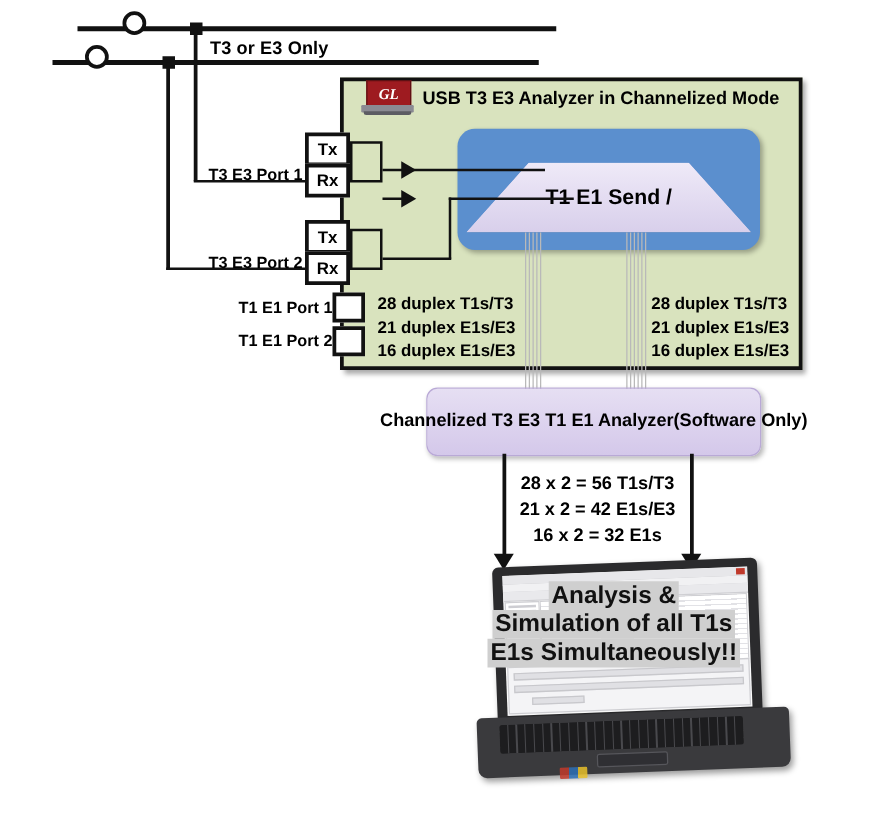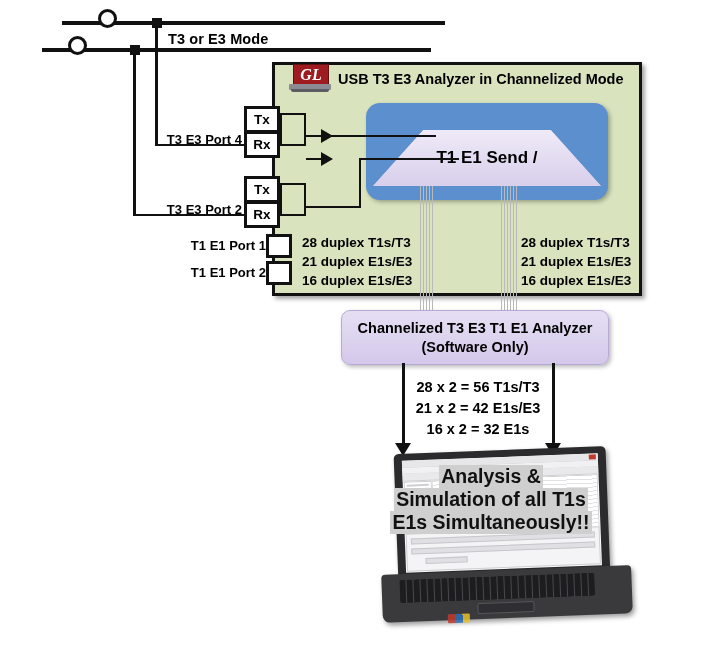--- a/index.html
+++ b/index.html
@@ -25,21 +25,21 @@
             box-sizing:border-box;box-shadow:3px 3px 4px rgba(0,0,0,.35);}
   .greenbox-title{position:absolute;font-weight:bold;font-size:14.5px;
                   white-space:nowrap;}
 
   
   .gl-logo{position:absolute;width:42px;height:30px;}
   .gl-screen{position:absolute;left:4px;top:0;width:34px;height:20px;
              background:#9e1b20;border:1px solid #5e1013;
              display:flex;align-items:center;justify-content:center;}
   .gl-screen span{font-family:"Liberation Serif",serif;font-style:italic;
-                  font-weight:bold;color:#fff;font-size:16px;line-height:1;}
+                  font-weight:bold;color:#fff;font-size:12px;line-height:1;}
   .gl-base{position:absolute;left:0;top:20px;width:42px;height:6px;
            background:#8b8b93;border-radius:1px;}
   .gl-base2{position:absolute;left:2px;top:25px;width:38px;height:3px;
             background:#5c5c63;border-radius:0 0 2px 2px;}
 
   
   .bluepanel{position:absolute;background:#5b8fce;border-radius:14px;
              box-shadow:2px 2px 4px rgba(0,0,0,.3);}
   .trap{position:absolute;background:#ddd5ef;
         clip-path:polygon(22% 0%,78% 0%,100% 100%,0% 100%);
@@ -69,21 +69,21 @@
 
   
   .ribbon{position:absolute;}
   .ribbon i{position:absolute;top:0;width:1px;height:100%;
             background:#b9b9b9;display:block;}
 
   
   .purplebox{position:absolute;background:linear-gradient(180deg,#e6dff3 0%,#d4c8ea 100%);
              border:1.5px solid #b9a9d6;border-radius:9px;
              box-shadow:2px 2px 4px rgba(0,0,0,.28);
-             display:flex;flex-direction:column;align-items:center;
+             display:flex;align-items:center;
              justify-content:center;}
   .purplebox div{font-weight:bold;font-size:14.5px;line-height:1.25;
                  text-align:center;white-space:nowrap;}
 
   
   .mathblock{position:absolute;font-weight:bold;font-size:14.5px;
              line-height:1.45;text-align:center;white-space:nowrap;}
 
   
   .arrow-v{position:absolute;width:3px;background:#111;}
@@ -144,21 +144,21 @@
 <div class="stage">
 
   <div class="trunk" style="left:62px;top:21px;width:383px;"></div>
   <div class="ring" style="left:98px;top:9px;"></div>
   <div class="sq" style="left:152px;top:18px;"></div>
 
   <div class="trunk" style="left:42px;top:48px;width:389px;"></div>
   <div class="ring" style="left:68px;top:36px;"></div>
   <div class="sq" style="left:130px;top:45px;"></div>
 
-  <div class="trunk-label" style="left:168px;top:31px;">T3 or E3 Mode</div>
+  <div class="trunk-label" style="left:168px;top:31px;">T3 or E3 Only</div>
 
   <div class="vline" style="left:155px;top:23px;height:122px;"></div>
   <div class="thin-h" style="left:155px;top:144px;width:89px;"></div>
 
   <div class="vline" style="left:133px;top:50px;height:166px;"></div>
   <div class="thin-h" style="left:133px;top:214px;width:111px;"></div>
 
   <div class="greenbox" style="left:272px;top:62px;width:370px;height:234px;"></div>
 
   <div class="gl-logo" style="left:289px;top:64px;">
@@ -188,21 +188,21 @@
   </div>
   <div class="ribbon" style="left:501px;top:186px;width:16px;height:128px;">
     <i style="left:0"></i>
       <i style="left:3px"></i>
       <i style="left:6px"></i>
     <i style="left:9px"></i>
       <i style="left:12px"></i>
       <i style="left:15px"></i>
   </div>
 
-  <div class="plabel" style="left:160px;top:132px;width:82px;">T3 E3 Port 4</div>
+  <div class="plabel" style="left:160px;top:132px;width:82px;">T3 E3 Port 1</div>
 
   <div class="pbox" style="left:244px;top:106px;width:36px;height:27px;">Tx</div>
   <div class="pbox" style="left:244px;top:131px;width:36px;height:27px;">Rx</div>
 
   <div class="pbox-green" style="left:280px;top:113px;width:26px;height:33px;"></div>
 
   <div class="thin-h" style="left:306px;top:135px;width:130px;"></div>
   <div class="arrow-head-r" style="left:321px;top:129px;"></div>
 
   <div class="plabel" style="left:160px;top:202px;width:82px;">T3 E3 Port 2</div>

